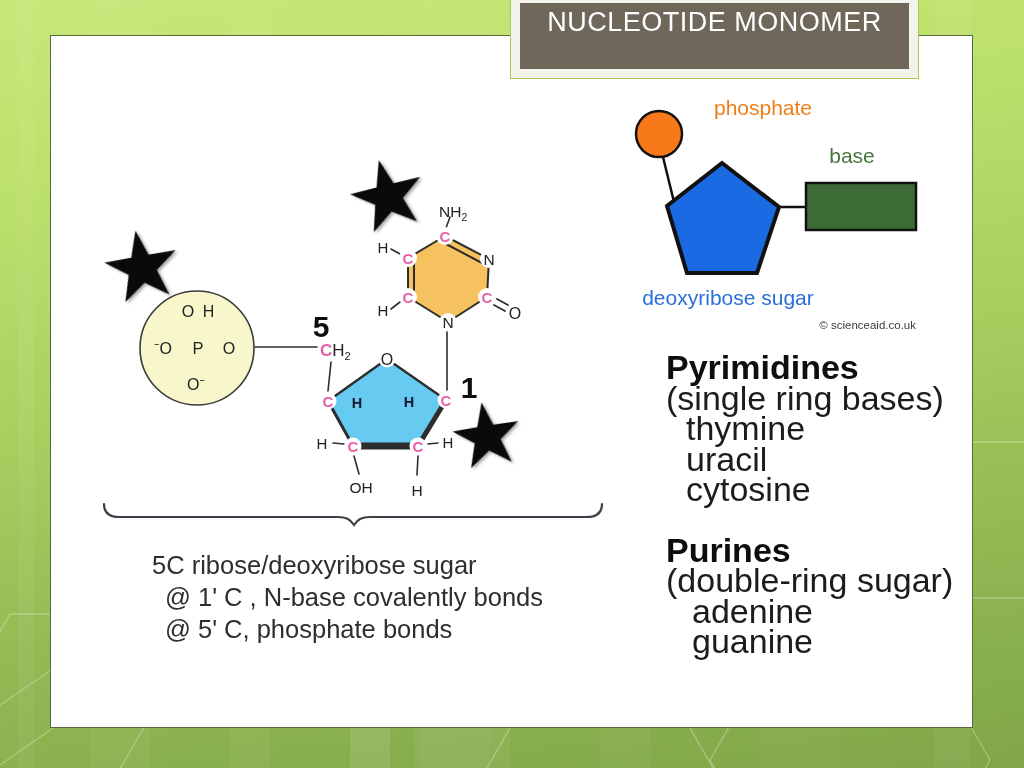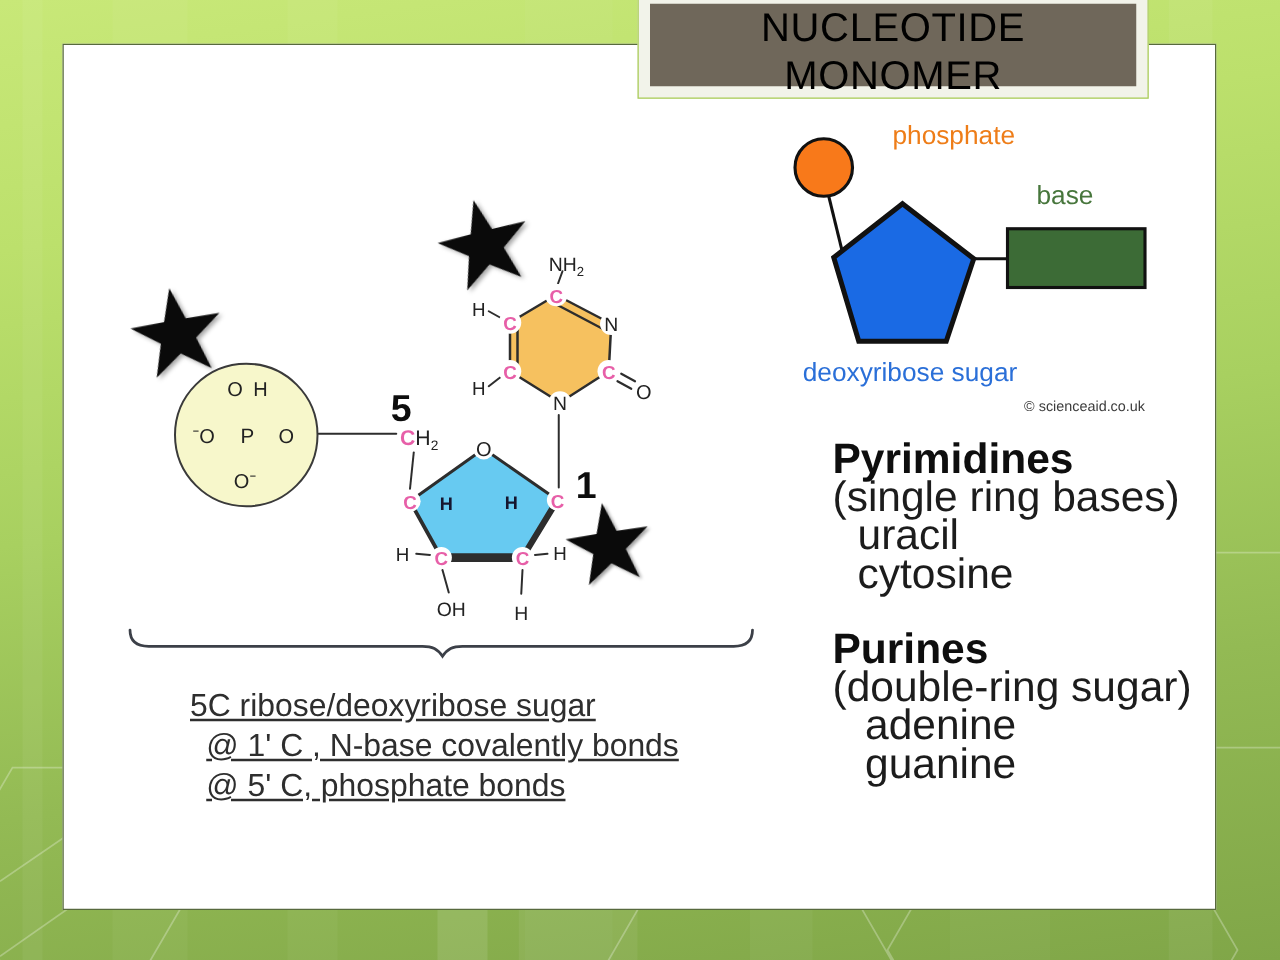--- a/index.html
+++ b/index.html
@@ -15,26 +15,26 @@
   }
   #title-frame{
     position:absolute;left:510px;top:-10px;z-index:3;
     background:#f2f3ea;border:1px solid #a8cb55;padding:9px;
   }
   #title-box{
     width:389px;height:66px;background:#6f675a;text-align:center;
   }
   #title-box .title-text{
     display:block;margin-top:3px;line-height:38px;
-    font-size:32px;letter-spacing:0.5px;color:#000000;
+    font-size:27px;letter-spacing:0.5px;color:#ffffff;
   }
   .figure{position:absolute;z-index:2;}
   #caption{
     position:absolute;left:152px;top:549px;z-index:2;
-    font-size:25.5px;line-height:32px;color:#2e2e2e;white-space:nowrap;text-decoration:underline;
+    font-size:25.5px;line-height:32px;color:#2e2e2e;white-space:nowrap;
   }
   #caption .indent{margin-left:13px;}
   #bases-text{
     position:absolute;left:666px;top:352px;z-index:2;
     font-size:34px;line-height:30.5px;color:#1c1c1c;white-space:nowrap;
   }
   #bases-text .grp-heading{font-weight:bold;color:#0e0e0e;}
   #bases-text .items-pyr div{margin-left:20px;}
   #bases-text .items-pur div{margin-left:26px;}
   #purines-group{margin-top:30px;}
@@ -204,20 +204,21 @@
     <div>5C ribose/deoxyribose sugar</div>
     <div class="indent">@ 1' C , N-base covalently bonds</div>
     <div class="indent">@ 5' C, phosphate bonds</div>
   </div>
 
   <div id="bases-text">
     <div>
       <div class="grp-heading">Pyrimidines</div>
       <div>(single ring bases)</div>
       <div class="items-pyr">
+        <div>thymine</div>
         <div>uracil</div>
         <div>cytosine</div>
       </div>
     </div>
     <div id="purines-group">
       <div class="grp-heading">Purines</div>
       <div>(double-ring sugar)</div>
       <div class="items-pur">
         <div>adenine</div>
         <div>guanine</div>

